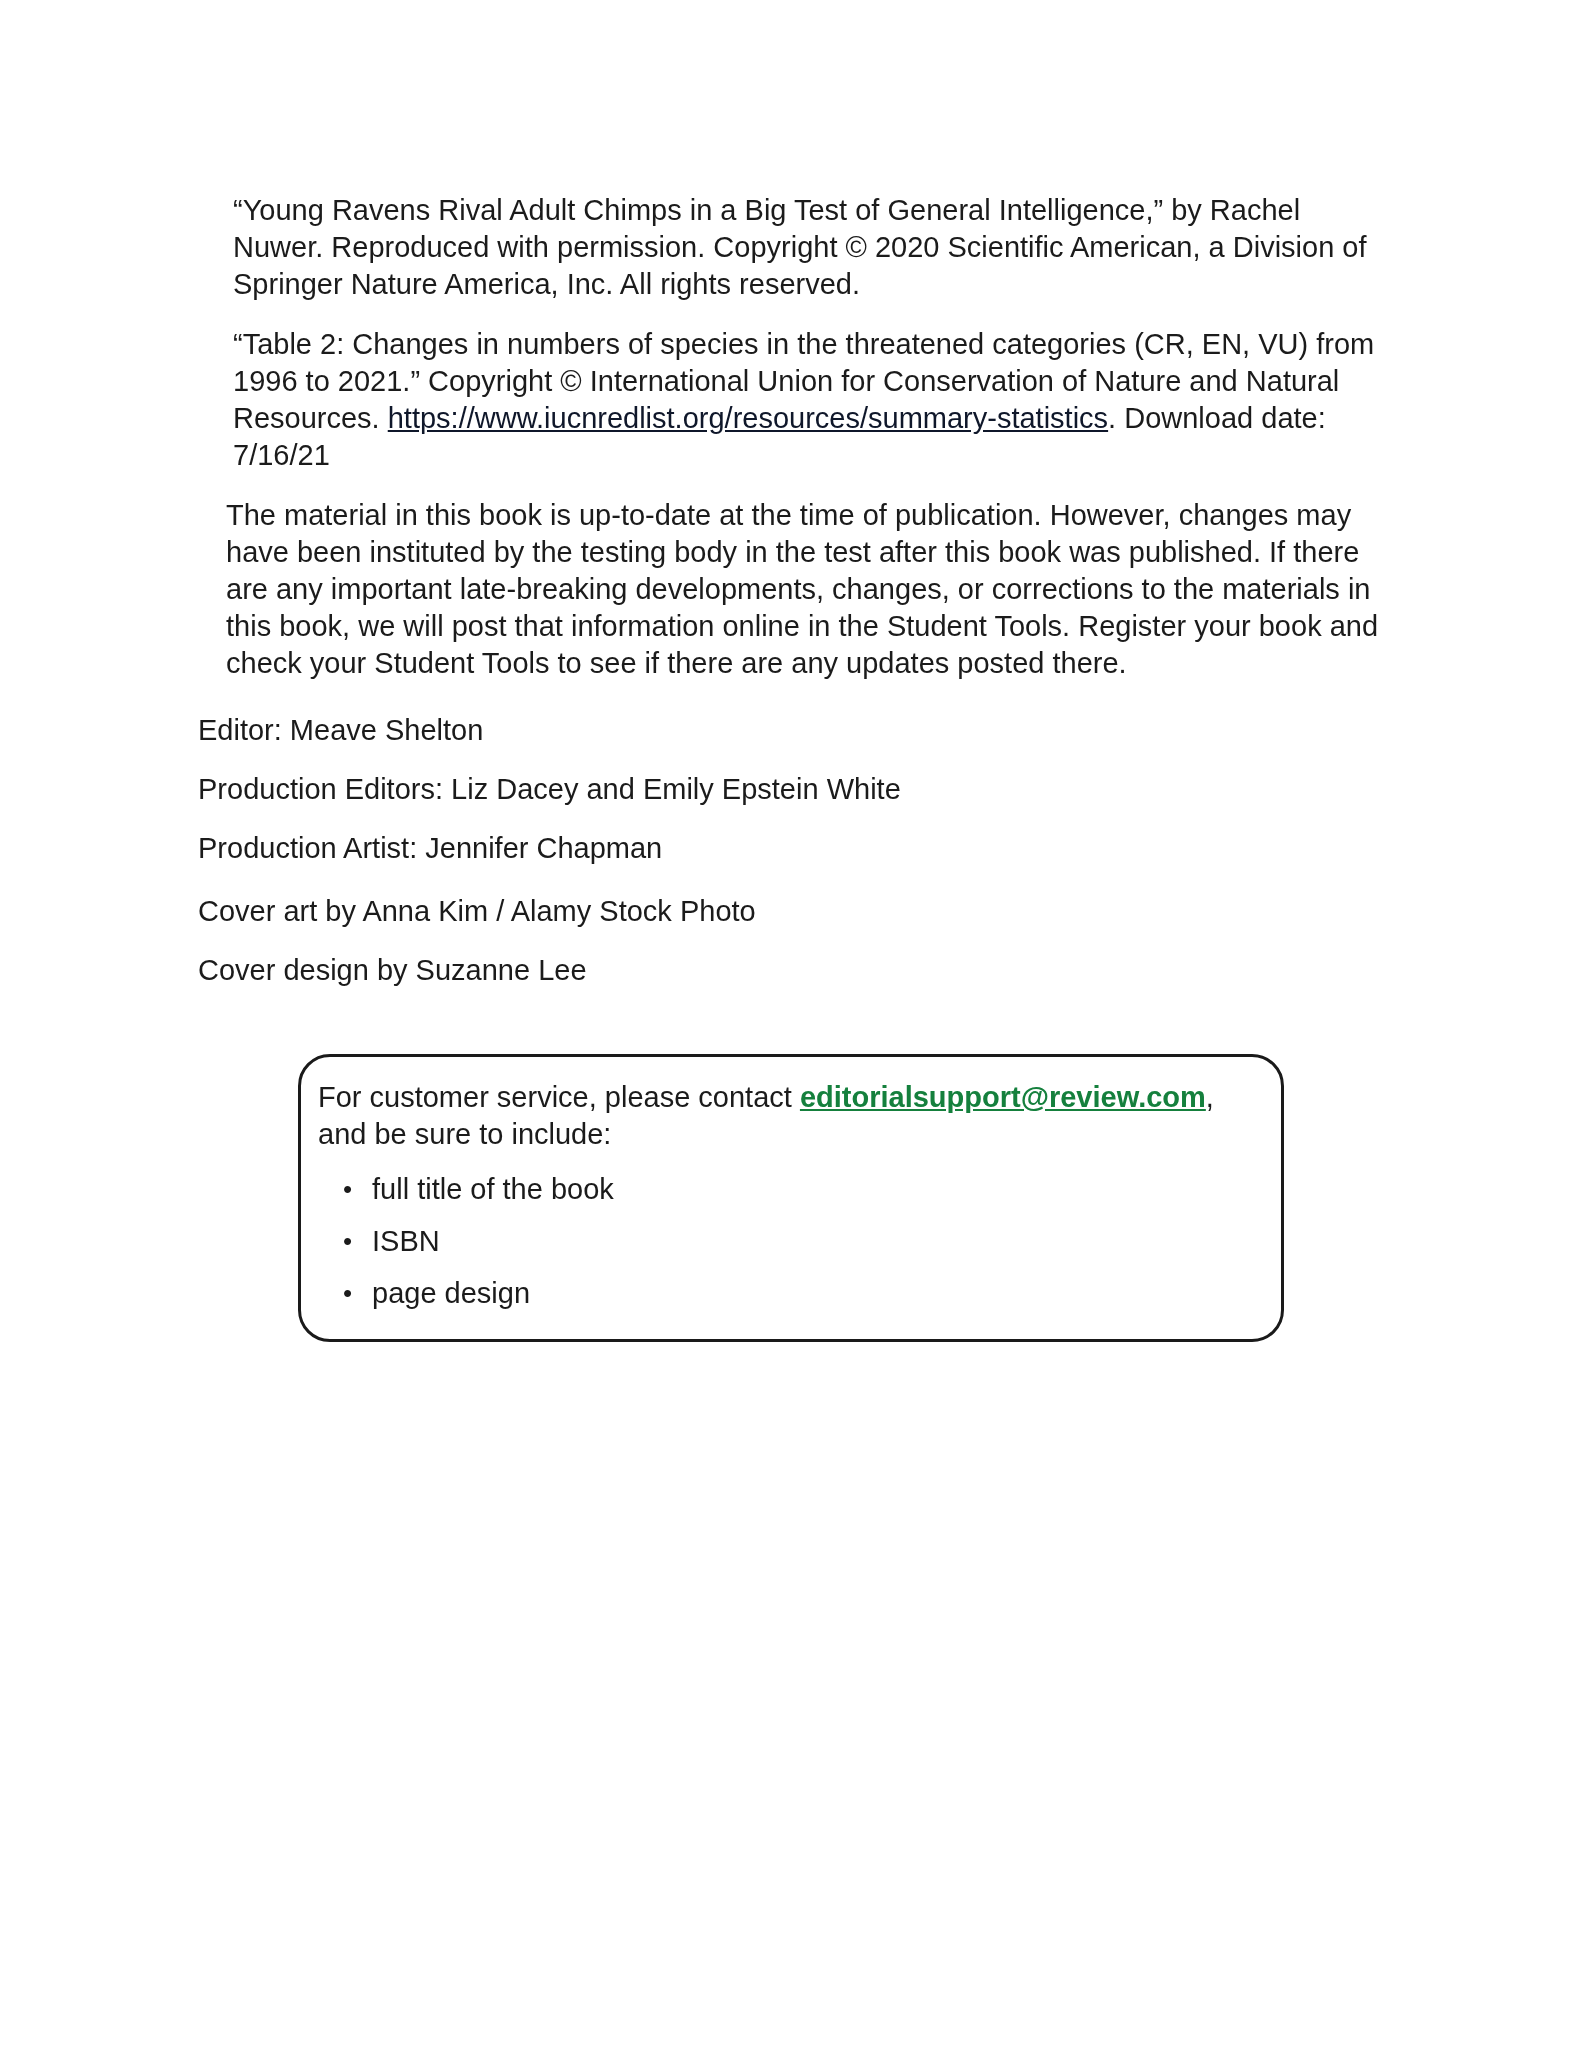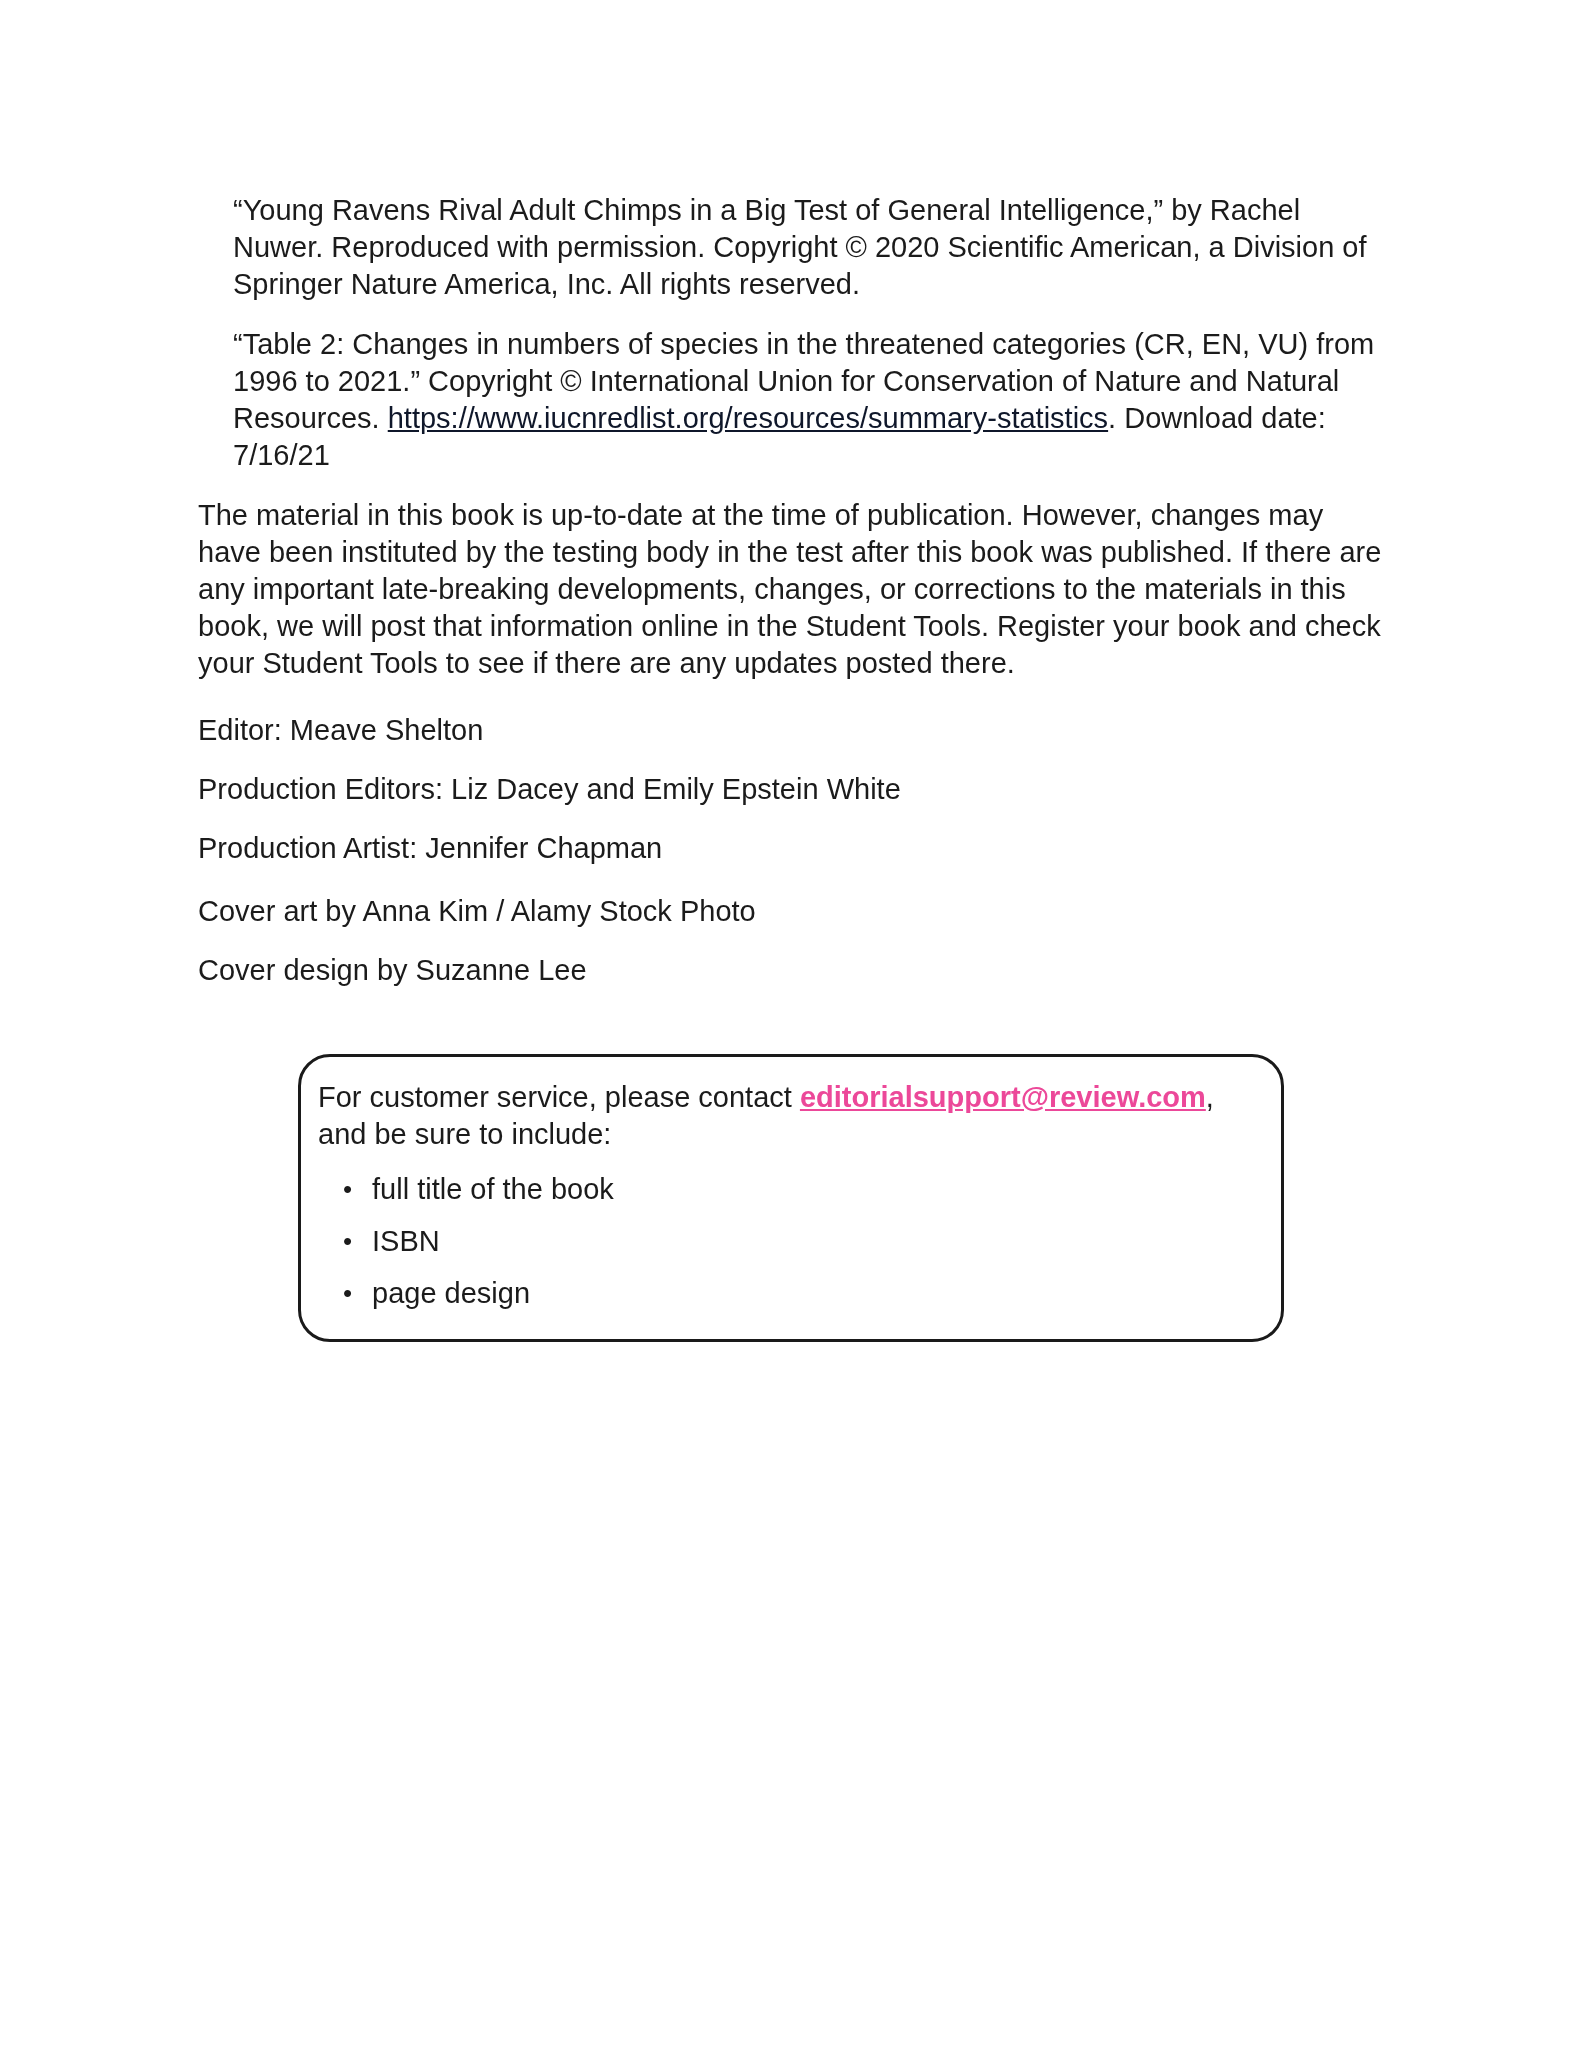--- a/index.html
+++ b/index.html
@@ -17,31 +17,31 @@
     line-height: 37px;
   }
   .page {
     position: absolute;
     top: 192px;
     left: 198px;
     width: 1192px;
   }
   p { margin: 0 0 23px 0; }
   .quote-para { margin-left: 35px; }
-  .disclaimer { margin-bottom: 30px; }
+  .disclaimer { margin-bottom: 30px; margin-left: 28px; }
   .credit-line { line-height: 37px; margin-top: 22px; }
   .credits-block { margin-bottom: 26px; }
   .cover-block { margin-bottom: 65px; }
   a.doc-link {
     color: #0f172a;
     text-decoration: underline;
     cursor: pointer;
   }
   a.email-link {
-    color: #ec4899;
+    color: #15803d;
     font-weight: bold;
     text-decoration: underline;
     cursor: pointer;
   }
   .contact-box {
     margin-left: 100px;
     width: 938px;
     border: 3px solid #1a1a1a;
     border-radius: 32px;
     padding: 22px 25px 27px 17px;

